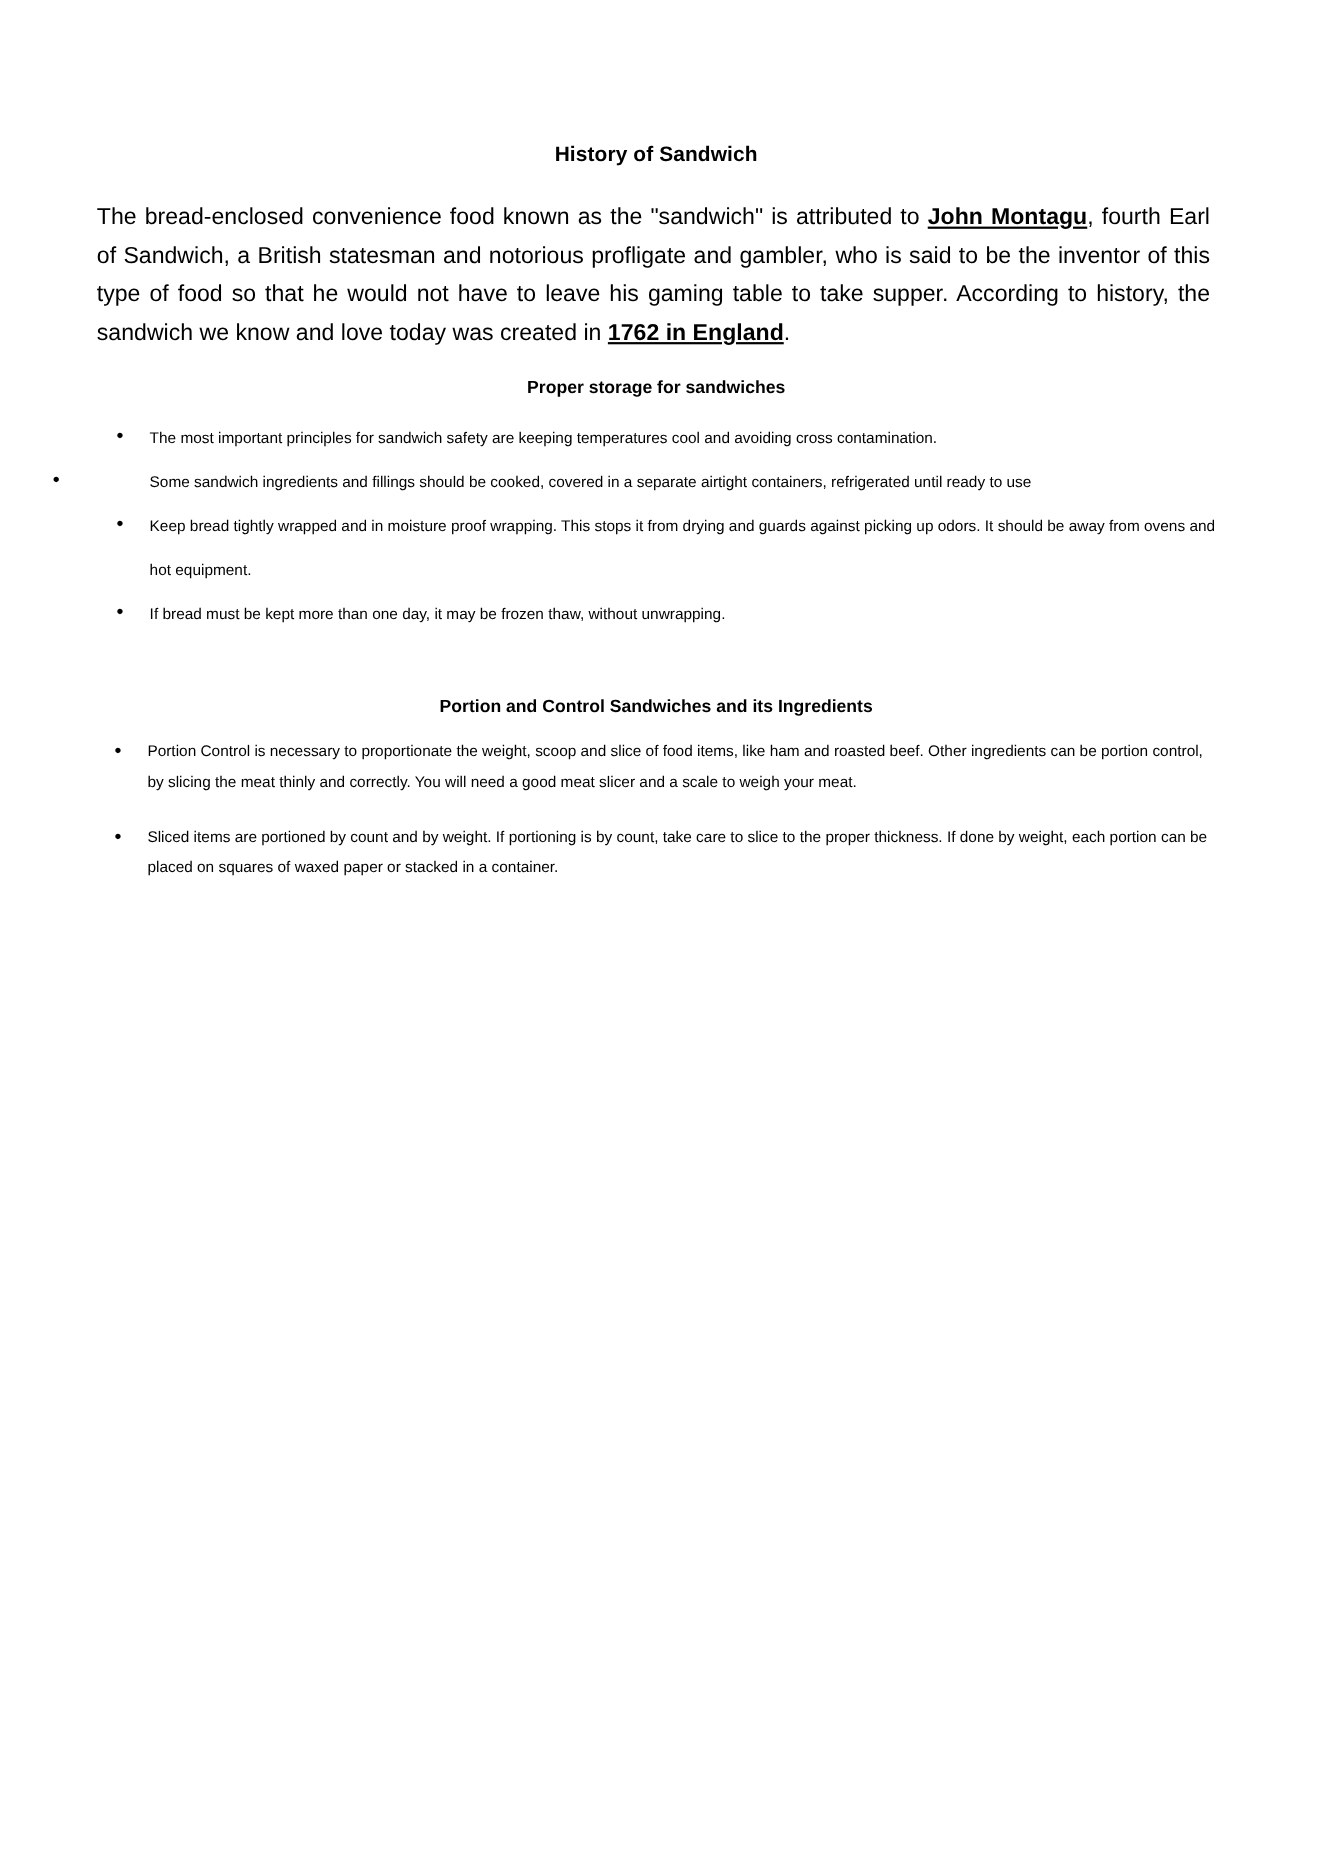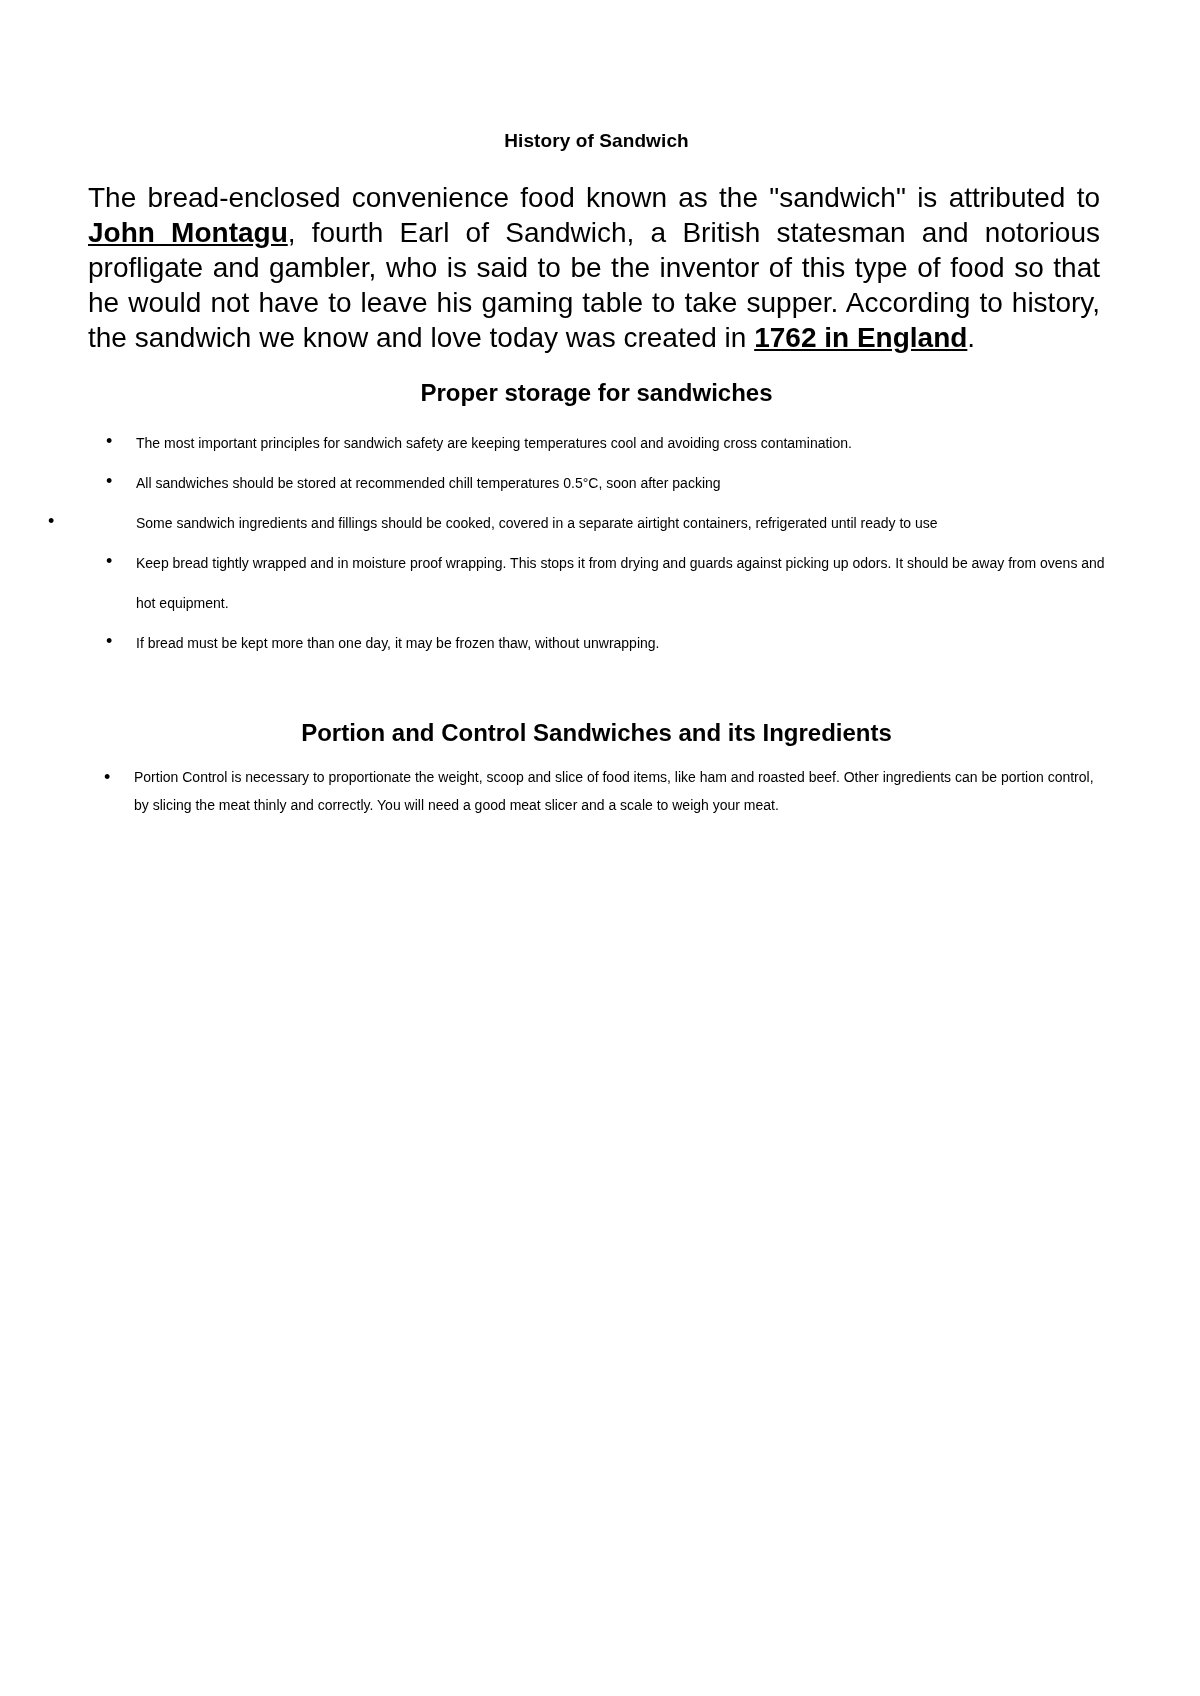--- a/index.html
+++ b/index.html
@@ -23,35 +23,35 @@
     margin-top: 12px;
   }
   .doc-title {
     text-align: center;
     font-weight: bold;
     font-size: 19px;
     letter-spacing: 0.1px;
     margin: 0 0 28px 0;
   }
   .intro {
-    font-size: 28px;
+    font-size: 21px;
     line-height: 35px;
     text-align: justify;
     text-justify: inter-word;
     margin: 0 0 24px 0;
     padding: 0 5px 0 0;
   }
   .intro .u {
     text-decoration: underline;
     font-weight: bold;
   }
   .section-head {
     text-align: center;
     font-weight: bold;
-    font-size: 24px;
+    font-size: 16px;
     margin: 0 0 16px 0;
   }
   .section-head.tight-top {
     margin-top: 56px;
   }
   ul {
     list-style: none;
     margin: 0;
     padding: 0;
   }
@@ -101,27 +101,27 @@
 <div class="page">
 
   <h1 class="doc-title">History of Sandwich</h1>
 
   <p class="intro"><span>The bread-enclosed convenience food known as the "sandwich" is attributed to </span><span class="u">John Montagu</span><span>, fourth Earl of Sandwich, a British statesman and notorious profligate and gambler, who is said to be the inventor of this type of food so that he would not have to leave his gaming table to take supper. According to history, the sandwich we know and love today was created in </span><span class="u">1762 in England</span><span>.</span></p>
 
   <h2 class="section-head">Proper storage for sandwiches</h2>
 
   <ul class="list-storage">
     <li><span>The most important principles for sandwich safety are keeping temperatures cool and avoiding cross contamination.</span></li>
-    <li><span>All sandwiches should be stored at recommended chill temperatures  0.5°C, soon after packing</span></li>
     <li class="outdent">
         <span class="txt">Some sandwich ingredients and fillings should be cooked, covered in a separate airtight containers, refrigerated until ready to use</span>
       </li>
     <li><span>Keep bread tightly wrapped and in moisture proof wrapping. This stops it from drying and guards against picking up odors. It should be away from ovens and hot equipment.</span></li>
     <li><span>If bread must be kept more than one day, it may be frozen thaw, without unwrapping.</span></li>
   </ul>
 
   <h2 class="section-head tight-top">Portion and Control Sandwiches and its Ingredients</h2>
 
   <ul class="list-portion">
     <li><span>Portion Control is necessary to proportionate the weight, scoop and slice of food items, like ham and roasted beef. Other ingredients can be portion control, by slicing the meat thinly and correctly. You will need a good meat slicer and a scale to weigh your meat.</span></li>
+    <li><span>Sliced items are portioned by count and by weight. If portioning is by count, take care to slice to the proper thickness. If done by weight, each portion can be placed on squares of waxed paper or stacked in a container.</span></li>
   </ul>
 
 </div>
 
 </body></html>

